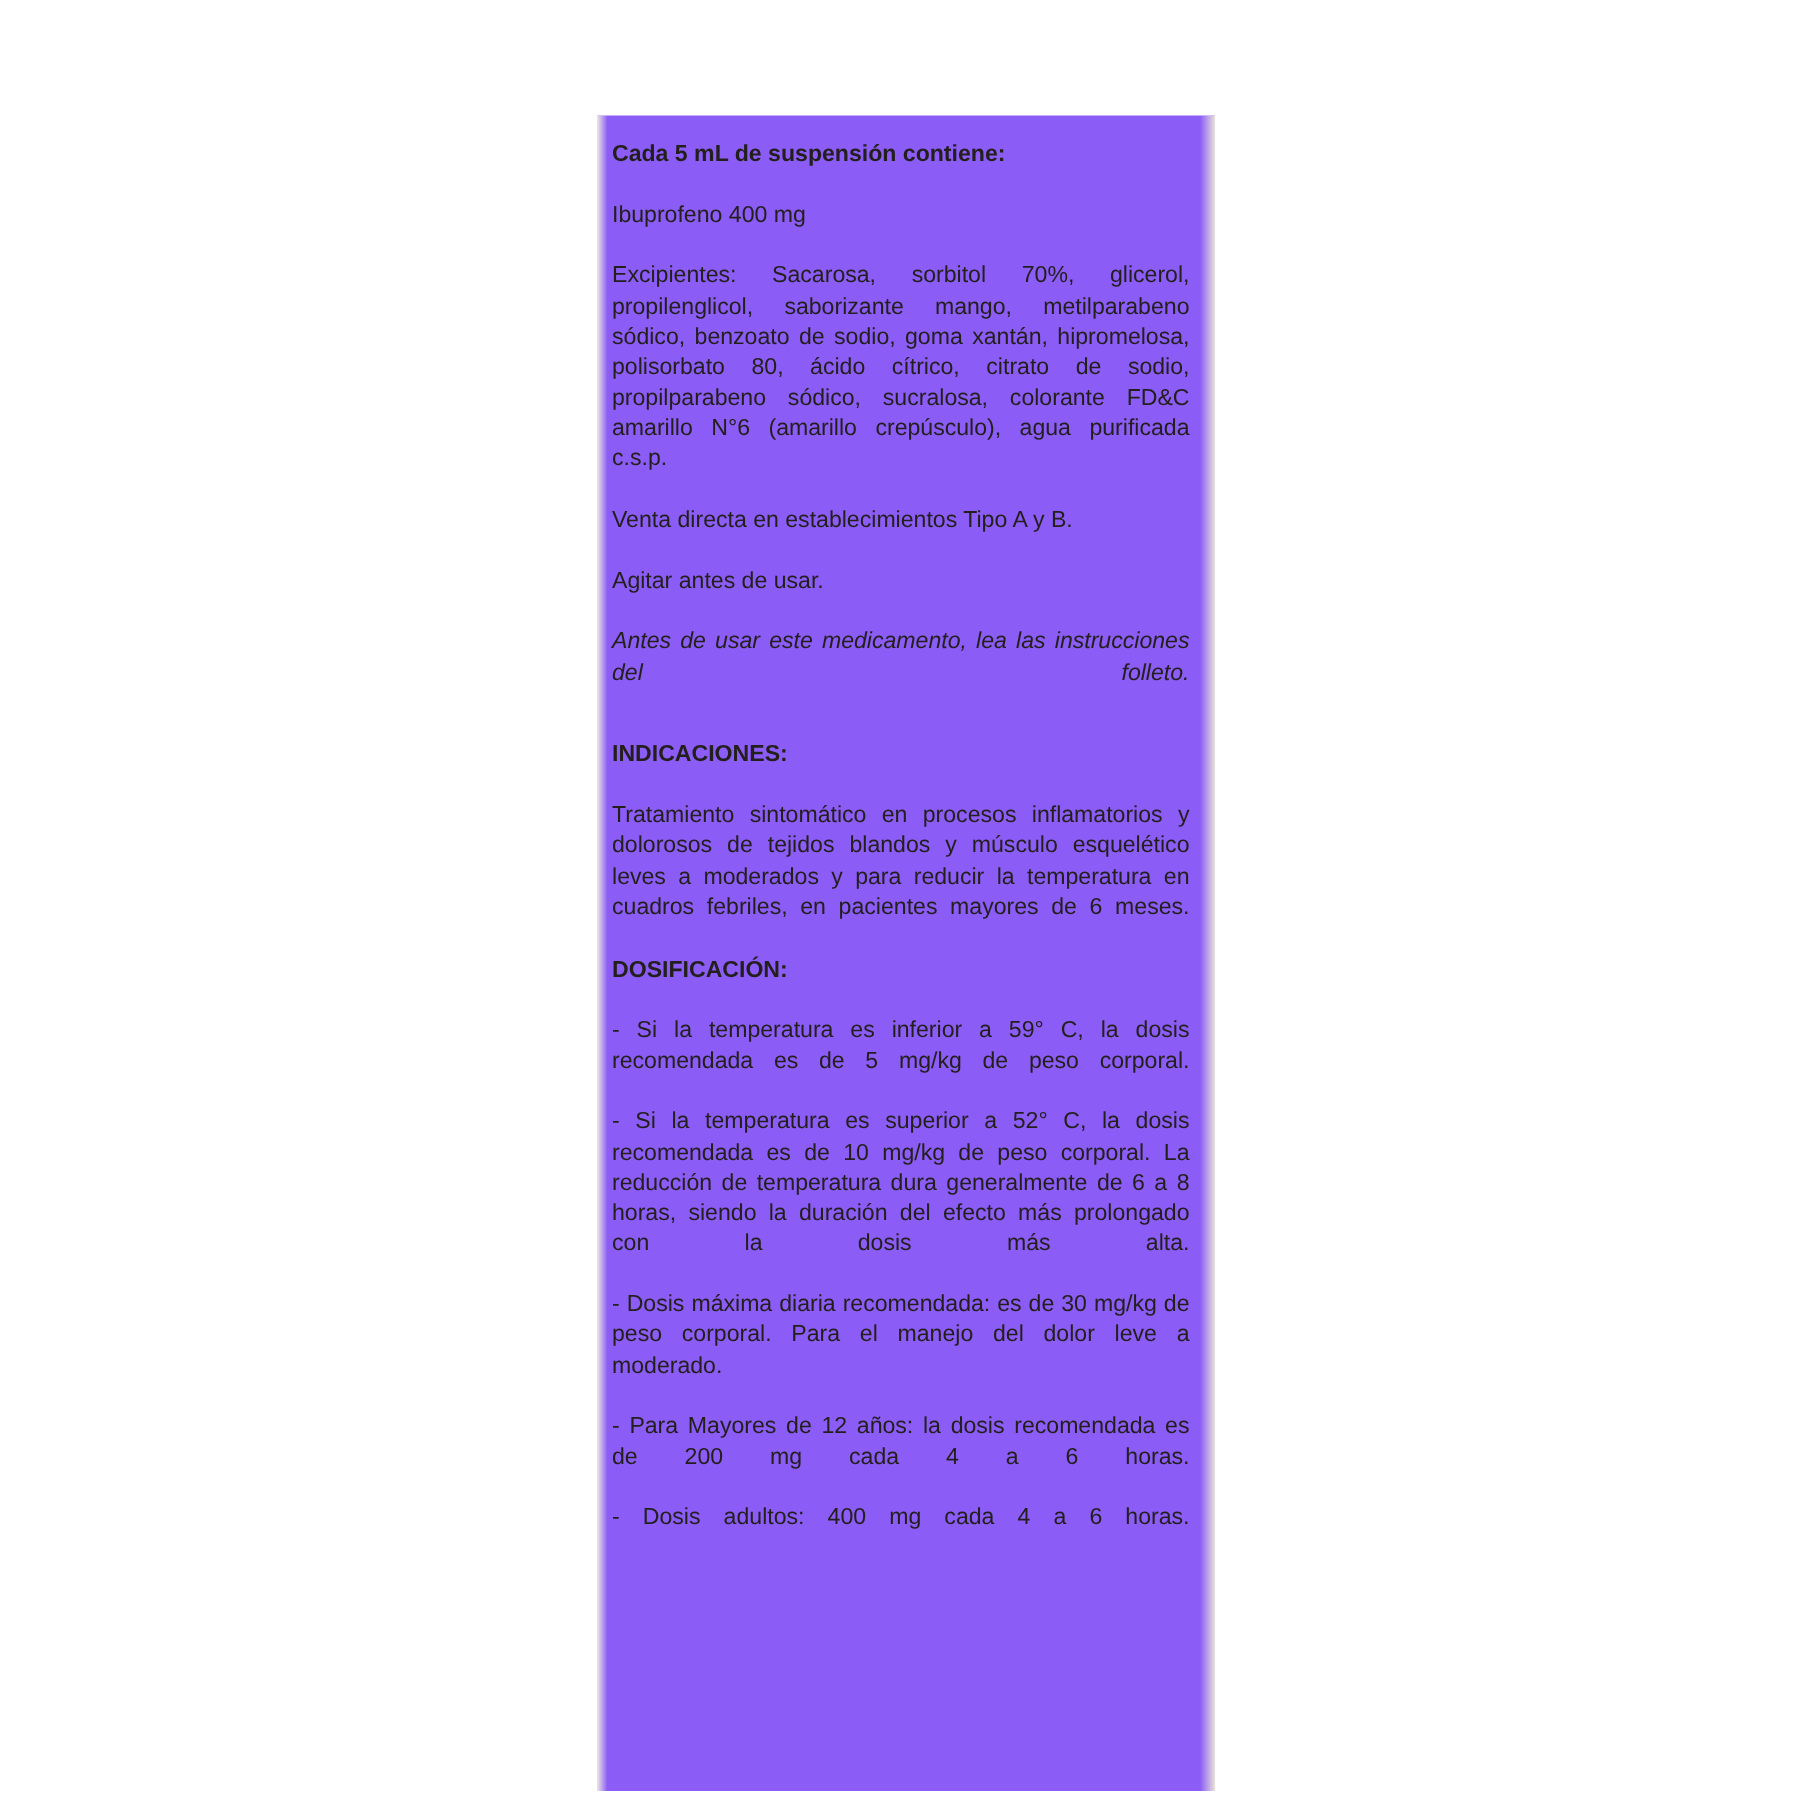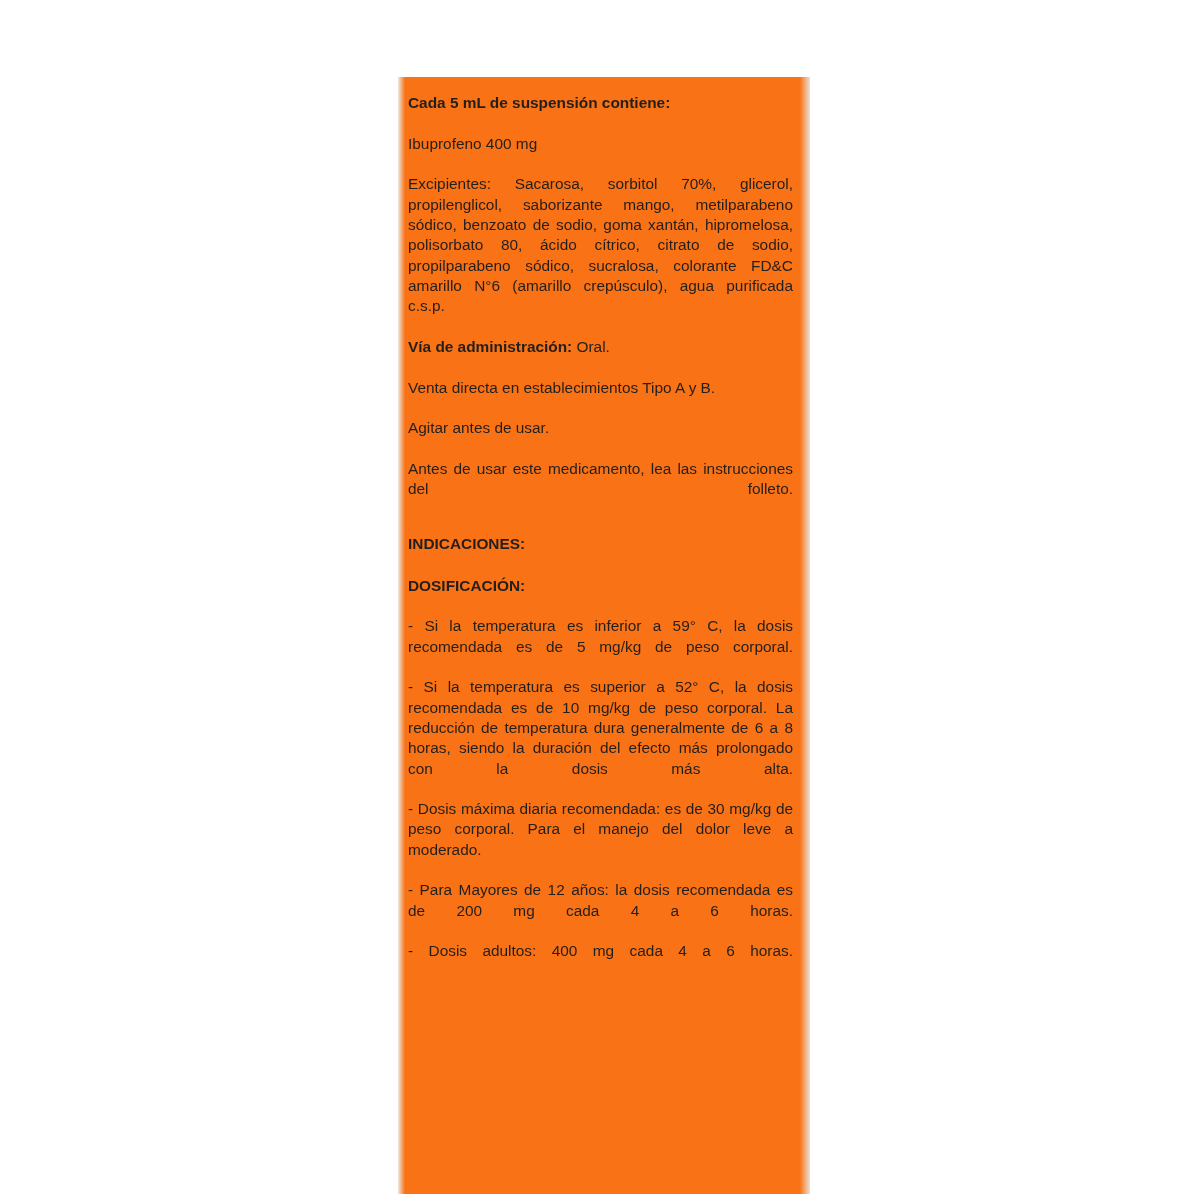--- a/index.html
+++ b/index.html
@@ -14,21 +14,21 @@
     overflow: hidden;
   }
 
   
   #carton-panel {
     position: absolute;
     left: 398px;
     top: 77px;
     width: 412px;
     height: 1117px;
-    background: #f97316;
+    background: #8b5cf6;
     box-shadow: 0 0 0 0 rgba(0,0,0,0);
   }
   
   #carton-panel:before {
     content: "";
     position: absolute;
     left: 0; top: 0; bottom: 0;
     width: 7px;
     background: linear-gradient(to right, #efe9e1, rgba(251,247,241,0));
     pointer-events: none;
@@ -62,20 +62,21 @@
   p.nojust { text-align: left; }
 
   .hd {
     font-weight: bold;
   }
   .section-head {
     font-weight: bold;
     margin-top: 1px;
   }
   .ital {
+    font-style: italic;
   }
   .gap { height: 13px; }
 
   
   p:after {
     content: "";
     display: inline-block;
     width: 100%;
   }
 </style>
@@ -85,30 +86,30 @@
 <div id="carton-panel">
   <div id="label-text">
 
     <div class="blk">
       <p class="hd nojust">Cada 5 mL de suspensión contiene:</p>
       <p class="nojust">Ibuprofeno 400 mg</p>
       <p>Excipientes: Sacarosa, sorbitol 70%, glicerol, propilenglicol, saborizante mango, metilparabeno sódico, benzoato de sodio, goma xantán, hipromelosa, polisorbato 80, ácido cítrico, citrato de sodio, propilparabeno sódico, sucralosa, colorante FD&amp;C amarillo N°6 (amarillo crepúsculo), agua purificada c.s.p.</p>
     </div>
 
     <div class="blk">
-      <p class="nojust"><span class="hd">Vía de administración:</span> <span>Oral.</span></p>
       <p class="nojust">Venta directa en establecimientos Tipo A y B.</p>
       <p class="nojust">Agitar antes de usar.</p>
       <p class="ital">Antes de usar este medicamento, lea las instrucciones del folleto.</p>
     </div>
 
     <div class="gap"></div>
 
     <div class="blk">
       <p class="section-head nojust">INDICACIONES:</p>
+      <p>Tratamiento sintomático en procesos inflamatorios y dolorosos de tejidos blandos y músculo esquelético leves a moderados y para reducir la temperatura en cuadros febriles, en pacientes mayores de 6 meses.</p>
     </div>
 
     <div class="blk">
       <p class="section-head nojust">DOSIFICACIÓN:</p>
       <p>- Si la temperatura es inferior a 59° C, la dosis recomendada es de 5 mg/kg de peso corporal.</p>
       <p>- Si la temperatura es superior a 52° C, la dosis recomendada es de 10 mg/kg de peso corporal. La reducción de temperatura dura generalmente de 6 a 8 horas, siendo la duración del efecto más prolongado con la dosis más alta.</p>
       <p>- Dosis máxima diaria recomendada: es de 30 mg/kg de peso corporal. Para el manejo del dolor leve a moderado.</p>
       <p>- Para Mayores de 12 años: la dosis recomendada es de 200 mg cada 4 a 6 horas.</p>
       <p>- Dosis adultos: 400 mg cada 4 a 6 horas.</p>
 

